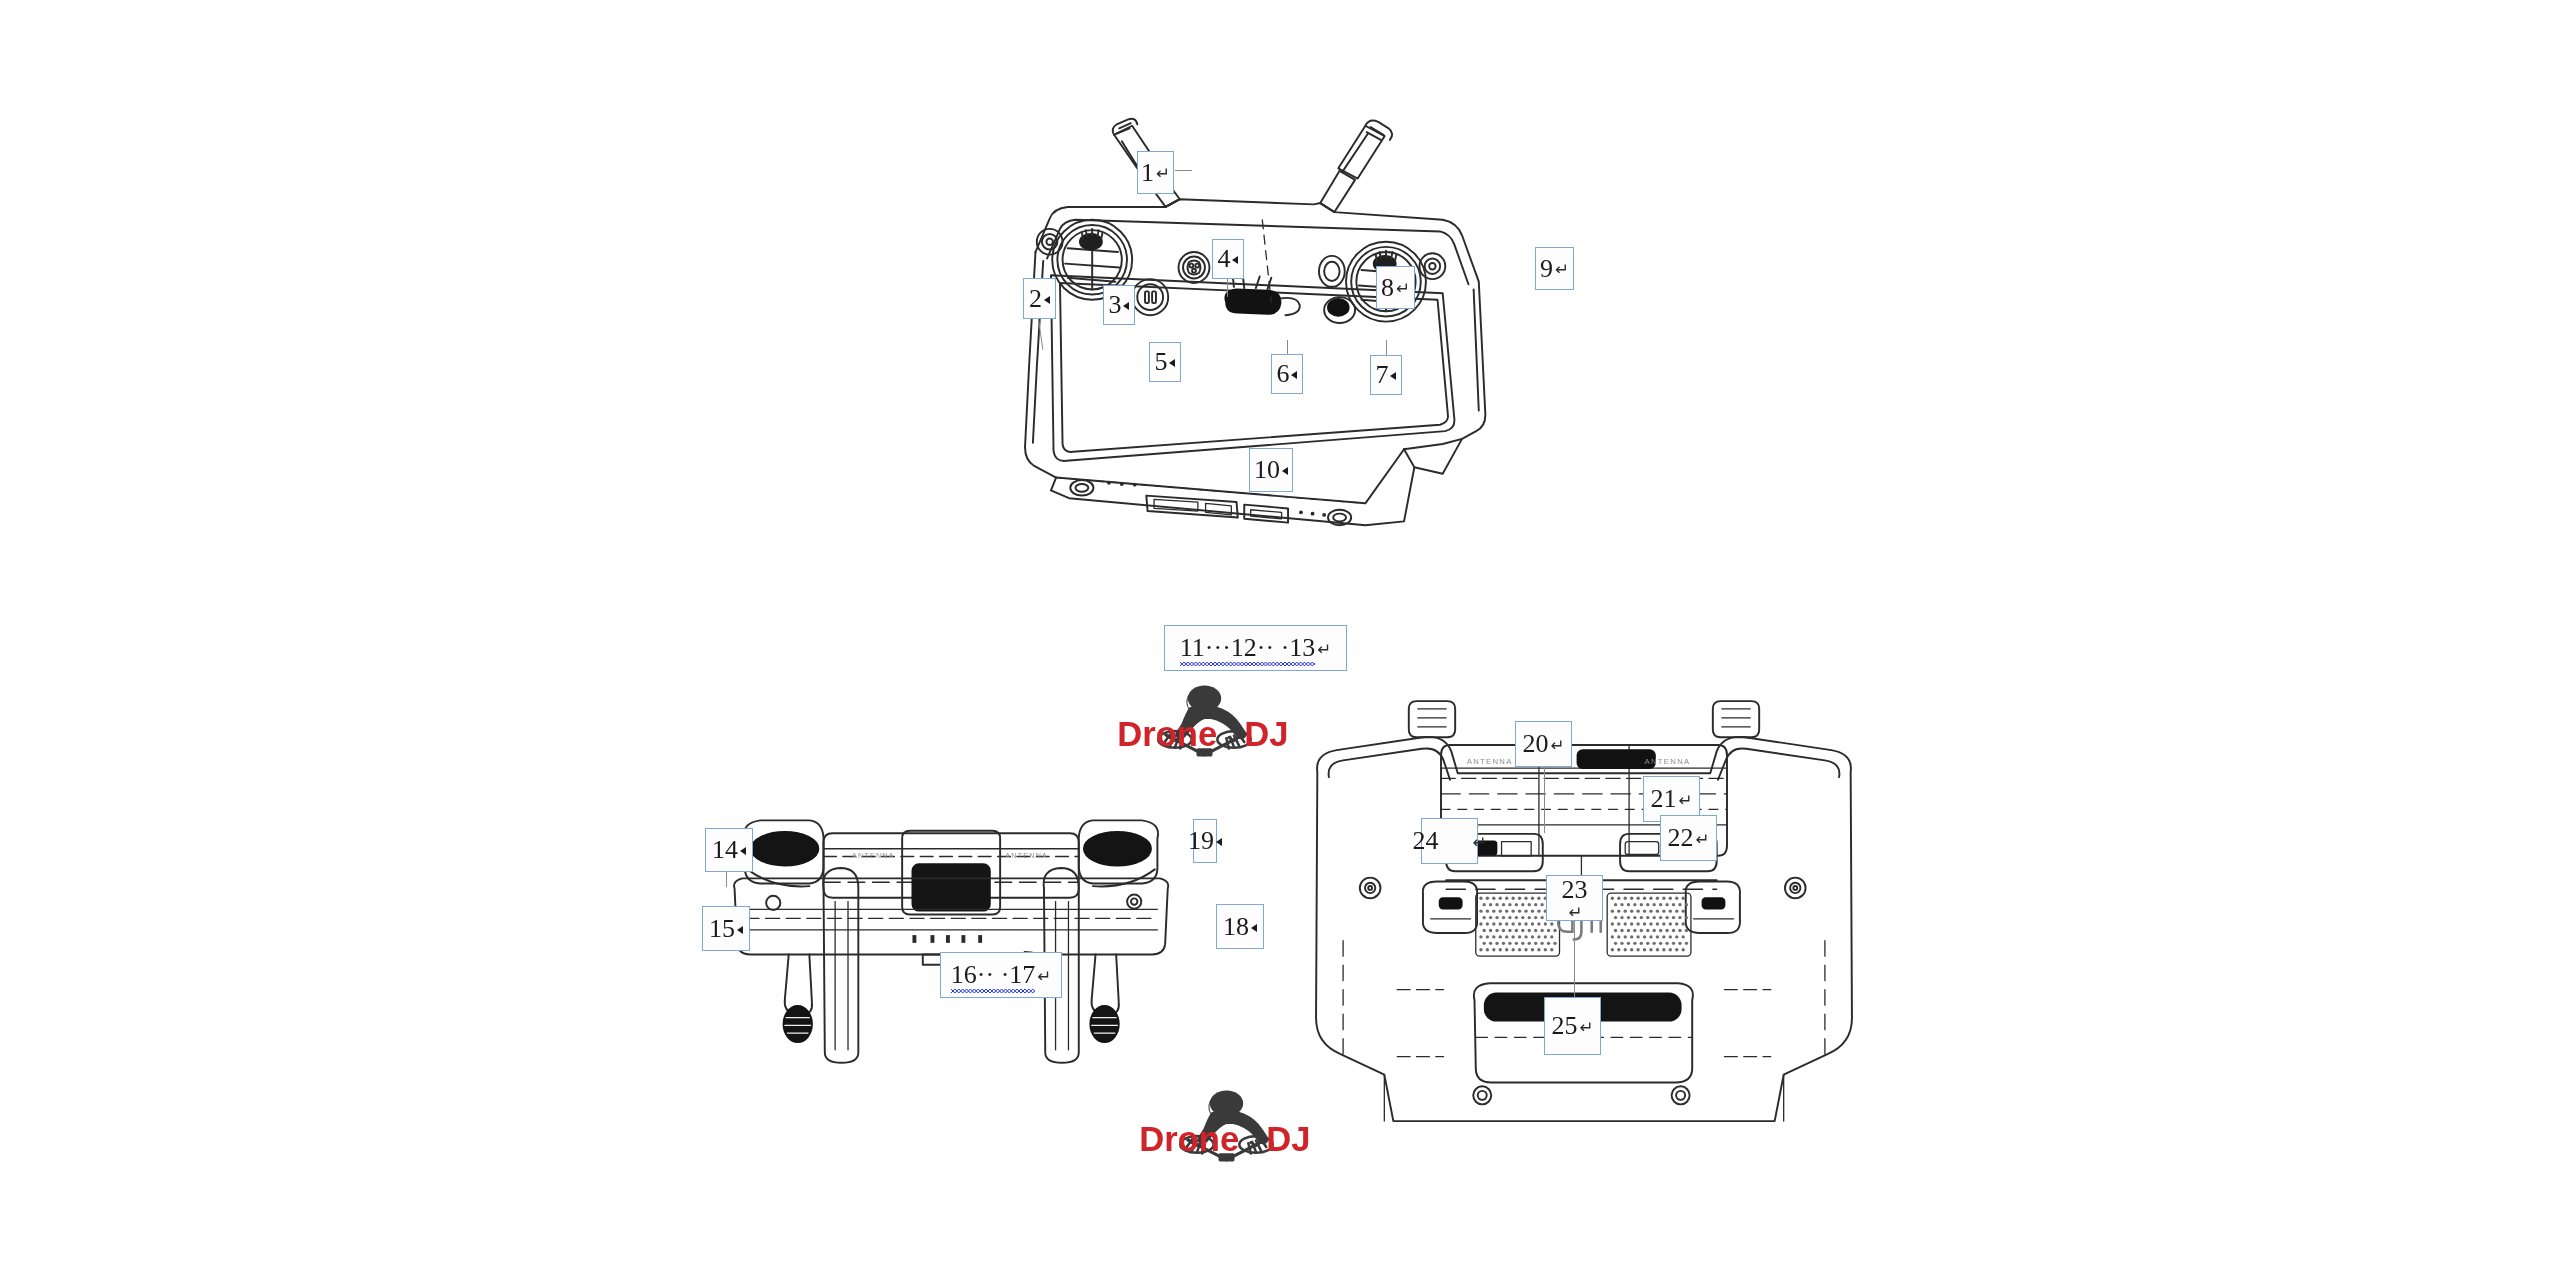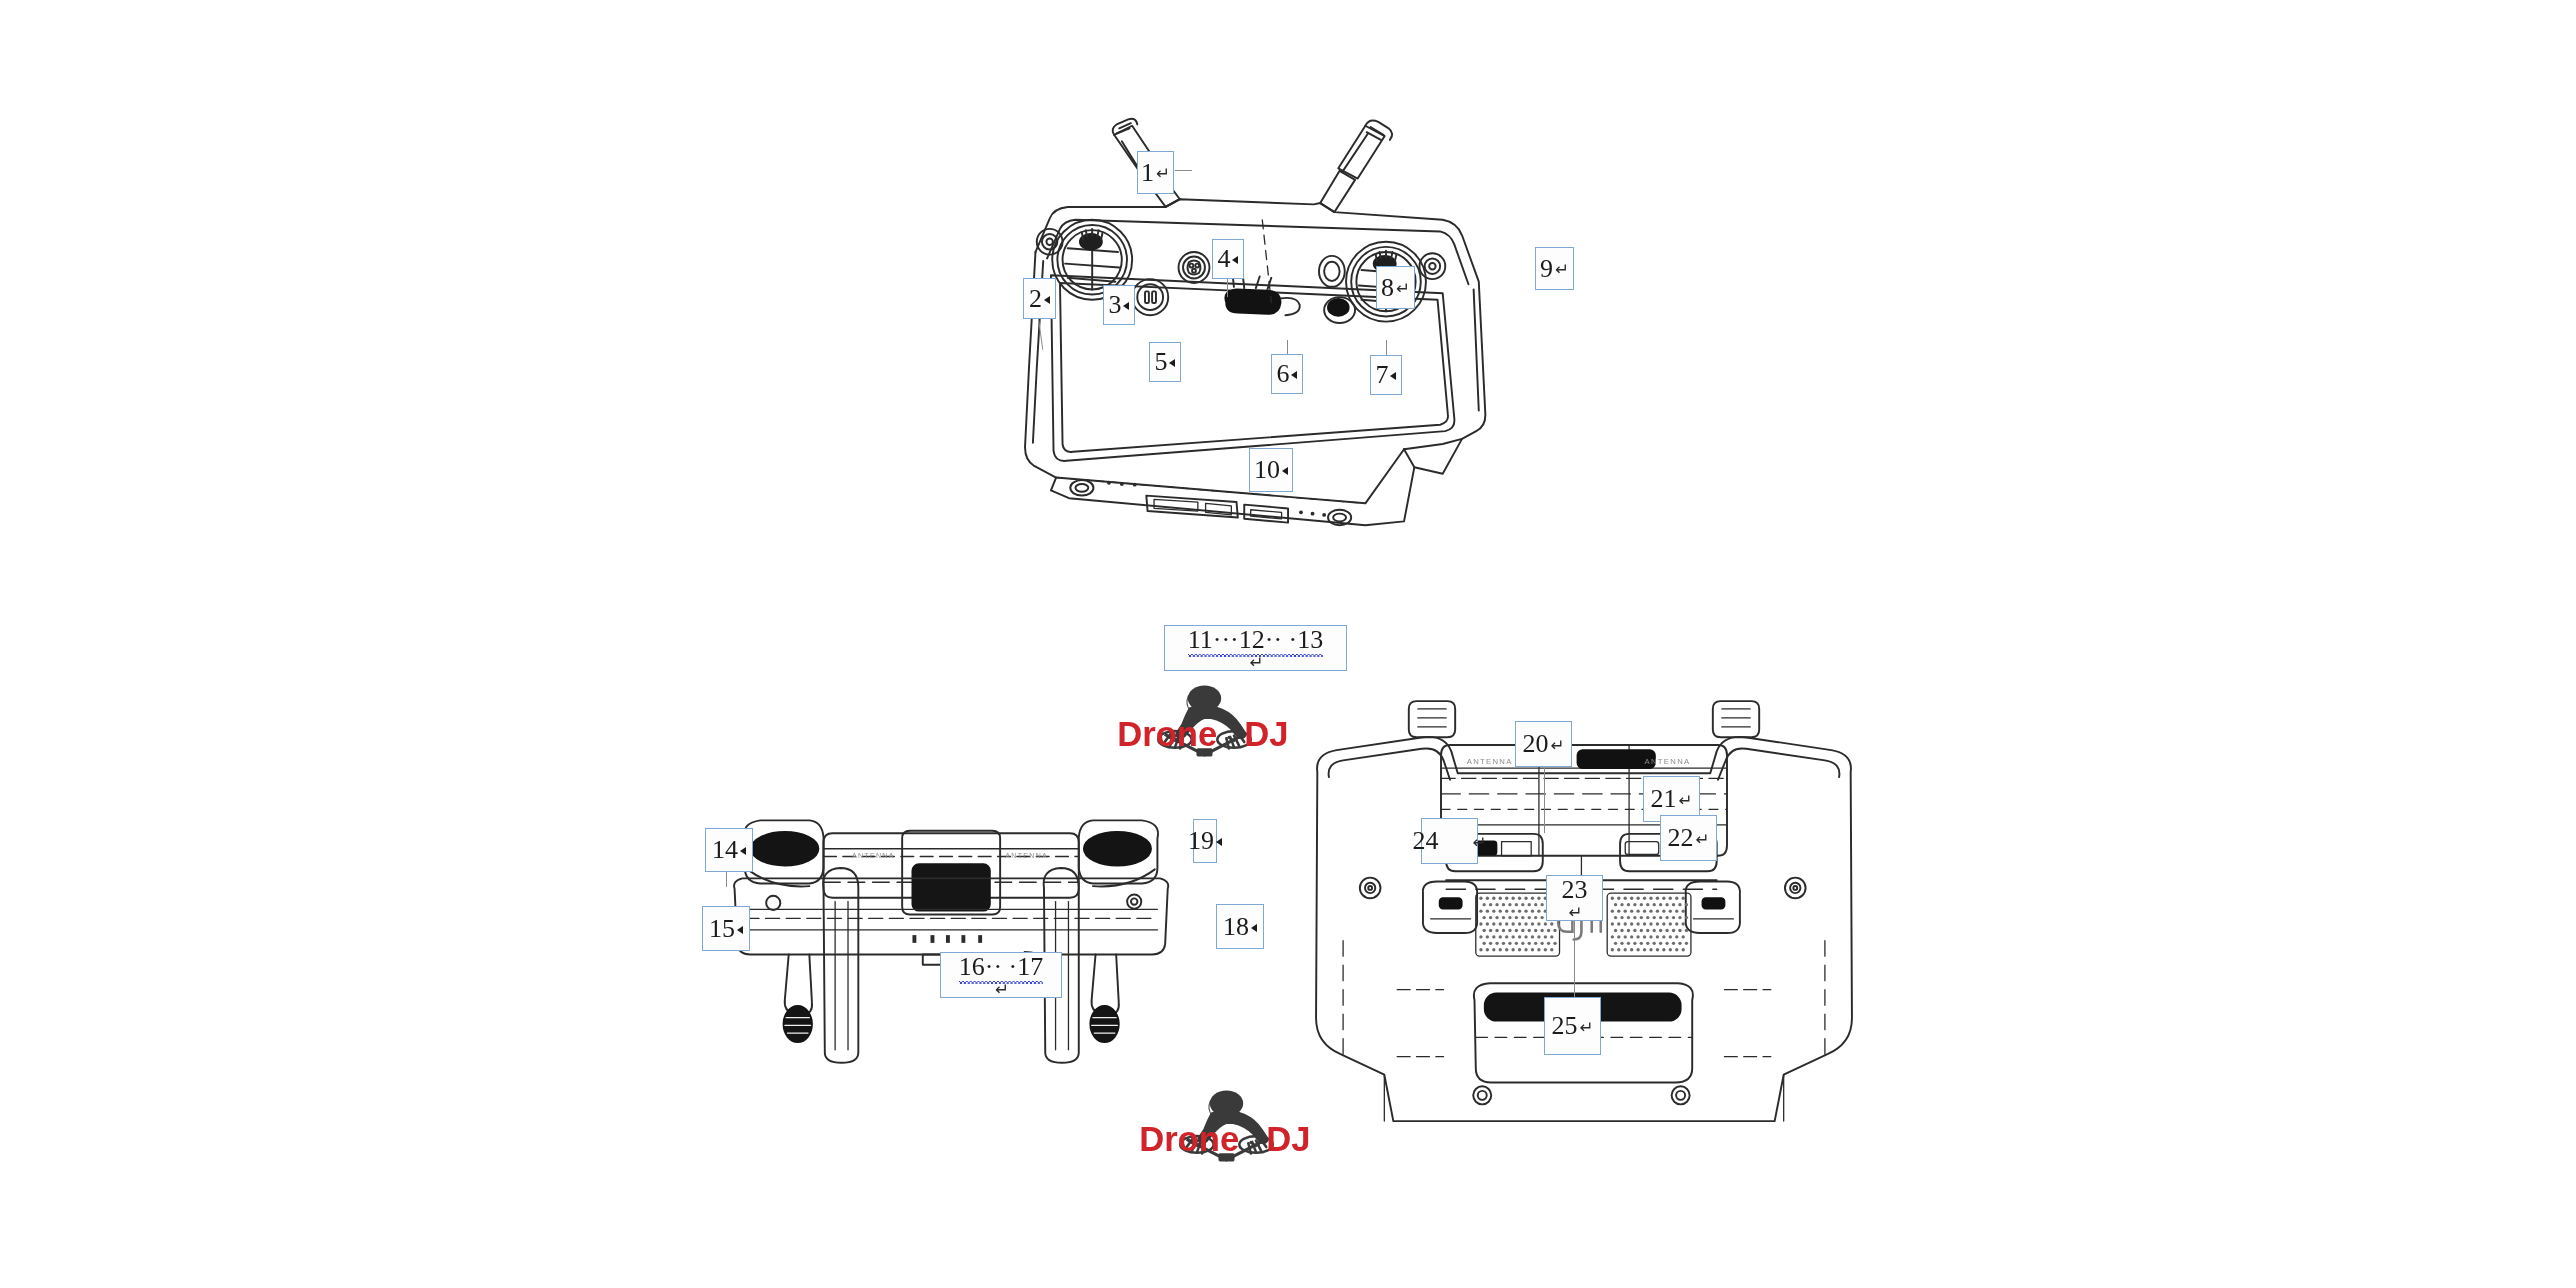--- a/index.html
+++ b/index.html
@@ -11,21 +11,21 @@
   
   .lbl{position:absolute;background:#fdfdfd;border:1.3px solid #7fa8d4;
        display:flex;align-items:center;justify-content:center;
        color:#1b1b1b;font-family:"Liberation Serif",serif;line-height:1;
        white-space:nowrap;box-sizing:border-box;z-index:40;}
   .lbl .num{font-size:26px;letter-spacing:0px;}
   .lbl .mk{font-size:16.7px;margin-left:1.9px;color:#2a2a2a;position:relative;top:1.9px;}
   .lbl .tri{display:inline-block;width:0;height:0;margin-left:1.9px;
             border-top:4.5px solid transparent;border-bottom:4.5px solid transparent;
             border-right:6.4px solid #1b1b1b;position:relative;top:1.3px;}
-  .lbl.wide{padding:0 5.2px;flex-direction:column;}
+  .lbl.wide{padding:0 5.2px;}
   .lbl .sq{position:relative;display:inline-block;}
   .lbl .sq::after{content:"";position:absolute;left:0;right:0;bottom:-4.5px;height:3.2px;
       background-image:
         linear-gradient(45deg,transparent 45%,#1f31d6 45%,#1f31d6 55%,transparent 55%),
         linear-gradient(-45deg,transparent 45%,#1f31d6 45%,#1f31d6 55%,transparent 55%);
       background-size:3.9px 3.9px;background-repeat:repeat-x;}
 
   
   .lead{position:absolute;background:#8a8a8a;z-index:30;}
 

